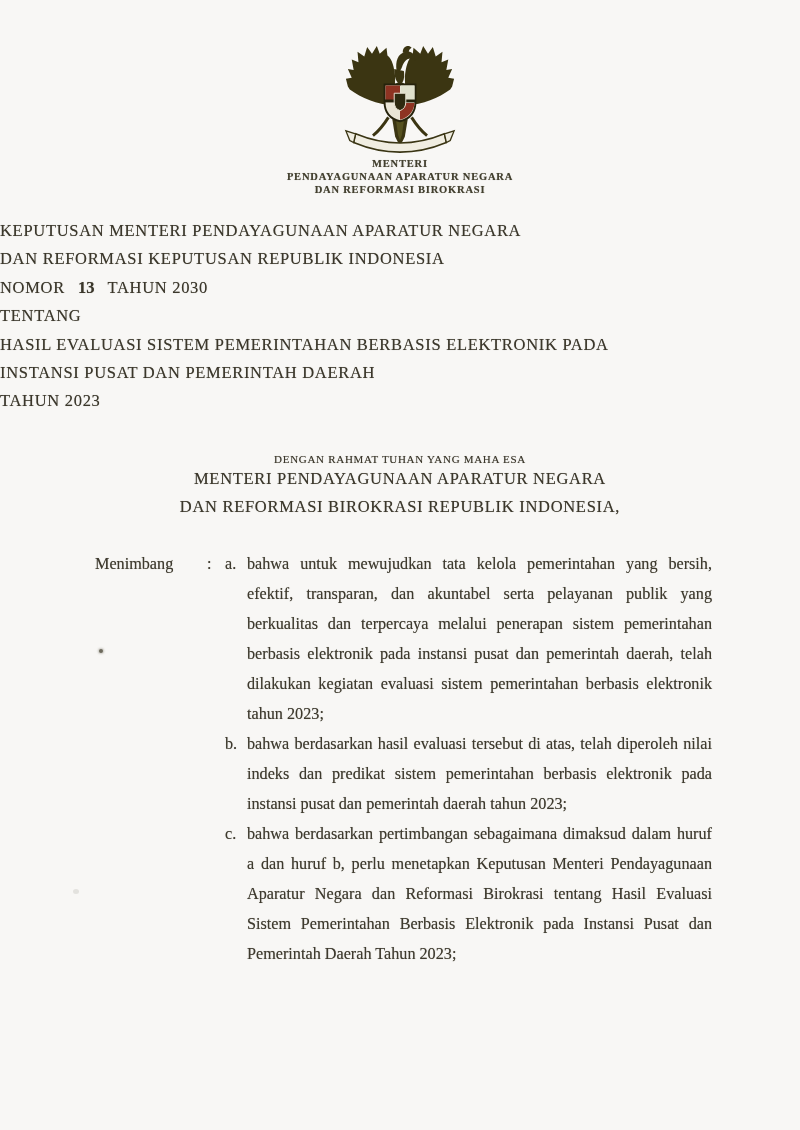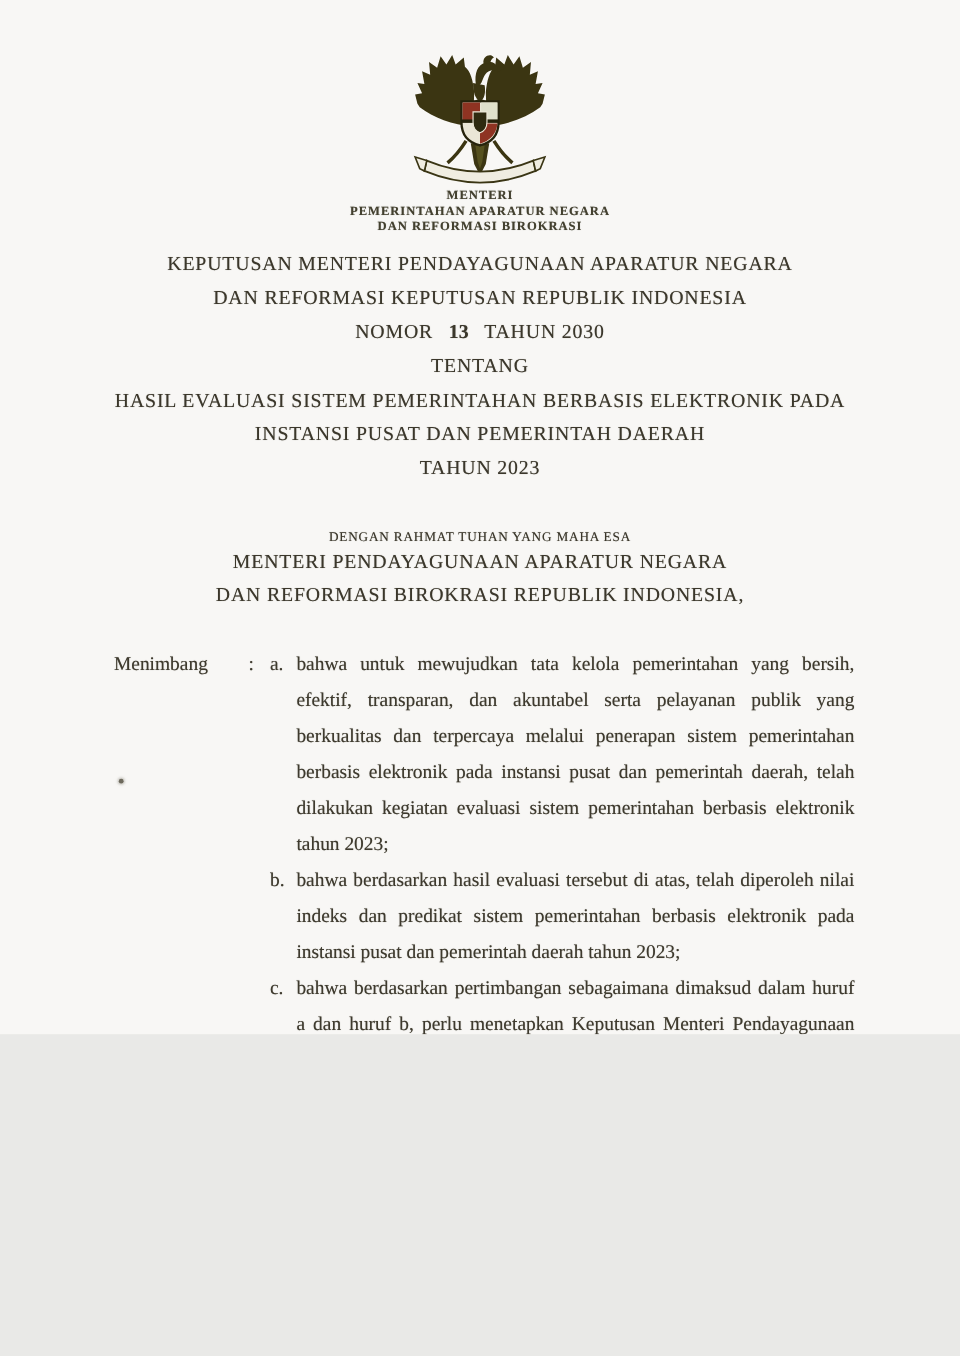--- a/index.html
+++ b/index.html
@@ -1,39 +1,38 @@
 <!DOCTYPE html>
 <html><head>
 <meta charset="utf-8">
 <style>
   * { margin:0; padding:0; box-sizing:border-box; }
   html,body { background:#e9e9e7; }
   .page {
-    width:800px; height:862px;
+    width:800px; height:1130px;
     background:#f8f7f5;
     position:relative;
     overflow:hidden;
     font-family:"Liberation Serif", serif;
     color:#3e3a2e;
     text-shadow:0 0 0.7px rgba(62,58,46,0.55);
   }
   .header { text-align:center; padding-top:44px; }
   .emblem { display:block; margin:0 auto; width:118px; height:112px; }
   .letterhead {
     margin-top:1px;
     font-weight:bold;
     font-size:10.5px;
     line-height:13px;
     letter-spacing:0.8px;
     color:#43402f;
     text-align:center;
   }
   .title-block {
-    margin-top:10px;
-    text-align:center;
+    margin-top:21px;
     font-size:16.5px;
     line-height:28.4px;
     letter-spacing:0.7px;
     color:#3b372b;
   }
   .nomor-value { margin:0 13px; font-weight:600; letter-spacing:0; }
   .invocation {
     margin-top:37px;
     text-align:center;
     font-size:11px;
@@ -100,21 +99,21 @@
       <path d="M44,42 H76 V60 Q76,76 60,80 Q44,76 44,60 Z" fill="#eae6d6" stroke="#26230c" stroke-width="2"></path>
       <path d="M45,43 H60 V58 H45 Z" fill="#8e3322"></path>
       <path d="M61,43 H75 V58 H61 Z" fill="#dfe0cc"></path>
       <path d="M60,61 H75 Q74,74 60,78.5 Z" fill="#8e3322"></path>
       <rect x="44" y="57.5" width="32" height="3" fill="#26230c"></rect>
       <path d="M54,51 H66 V60 Q66,67 60,69 Q54,67 54,60 Z" fill="#2e2a10" stroke="#eae6d6" stroke-width="1"></path>
     </svg>
 
     <div class="letterhead">
       <div>MENTERI</div>
-      <div>PEMERINTAHAN APARATUR NEGARA</div>
+      <div>PENDAYAGUNAAN APARATUR NEGARA</div>
       <div>DAN REFORMASI BIROKRASI</div>
     </div>
   </div>
 
   <div class="title-block">
     <div>KEPUTUSAN MENTERI PENDAYAGUNAAN APARATUR NEGARA</div>
     <div>DAN REFORMASI KEPUTUSAN REPUBLIK INDONESIA</div>
     <div>
       <span>NOMOR</span><span class="nomor-value">13</span><span>TAHUN 2030</span>
     </div>

